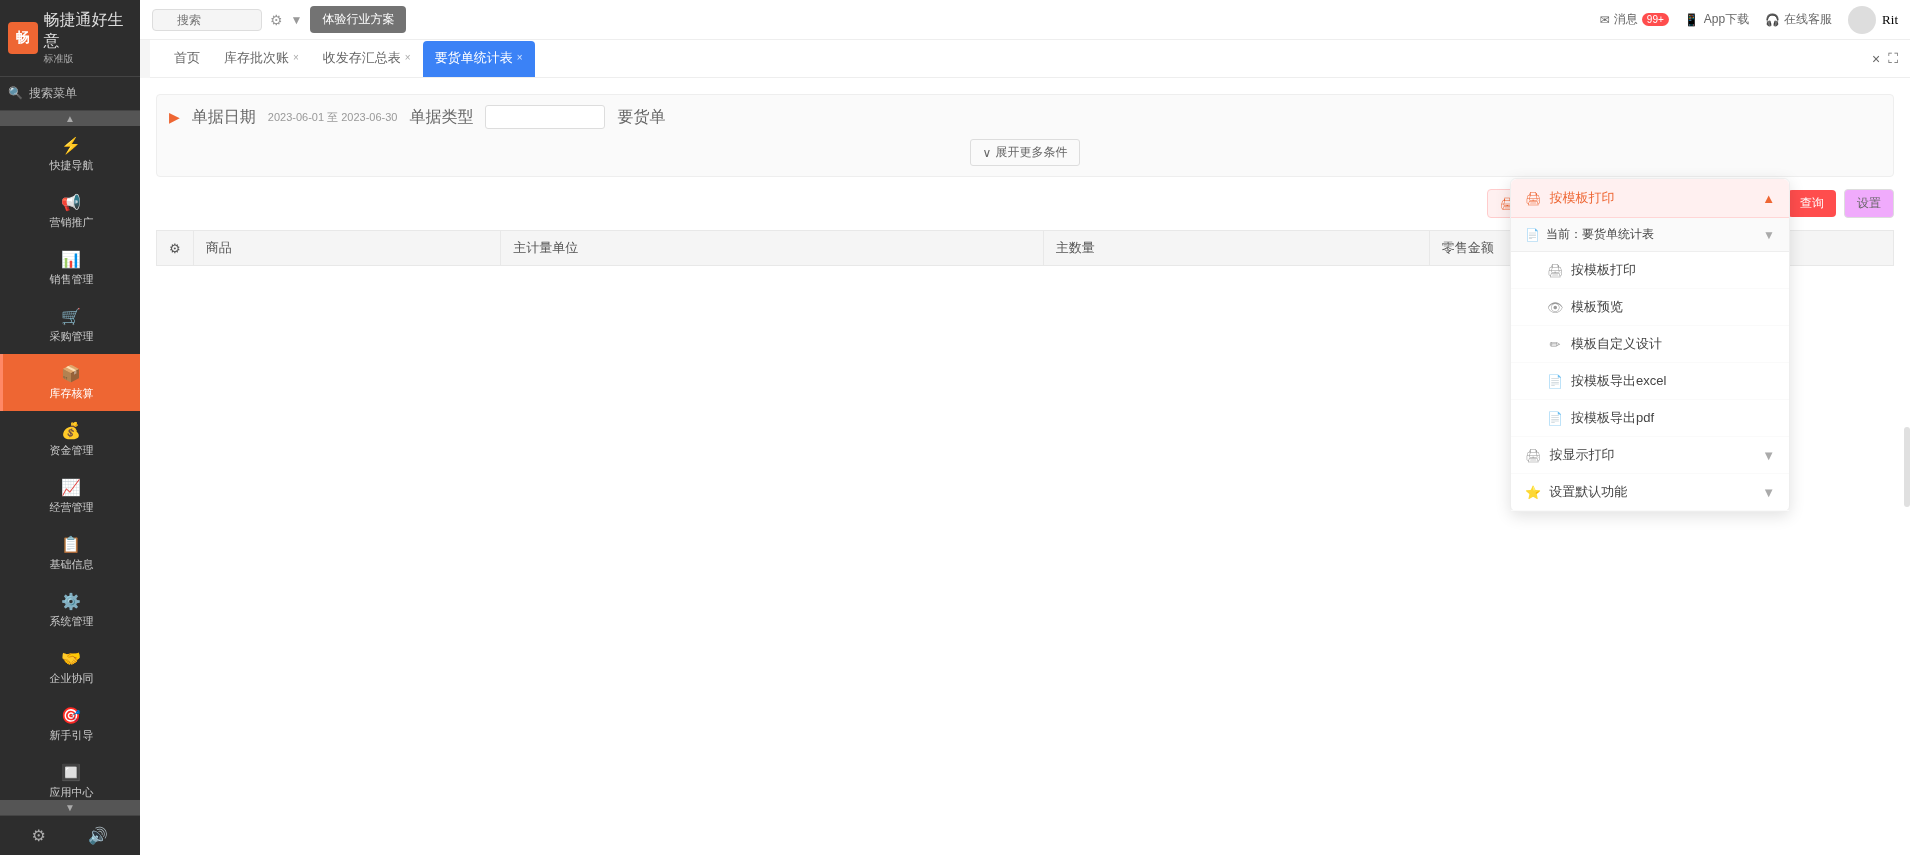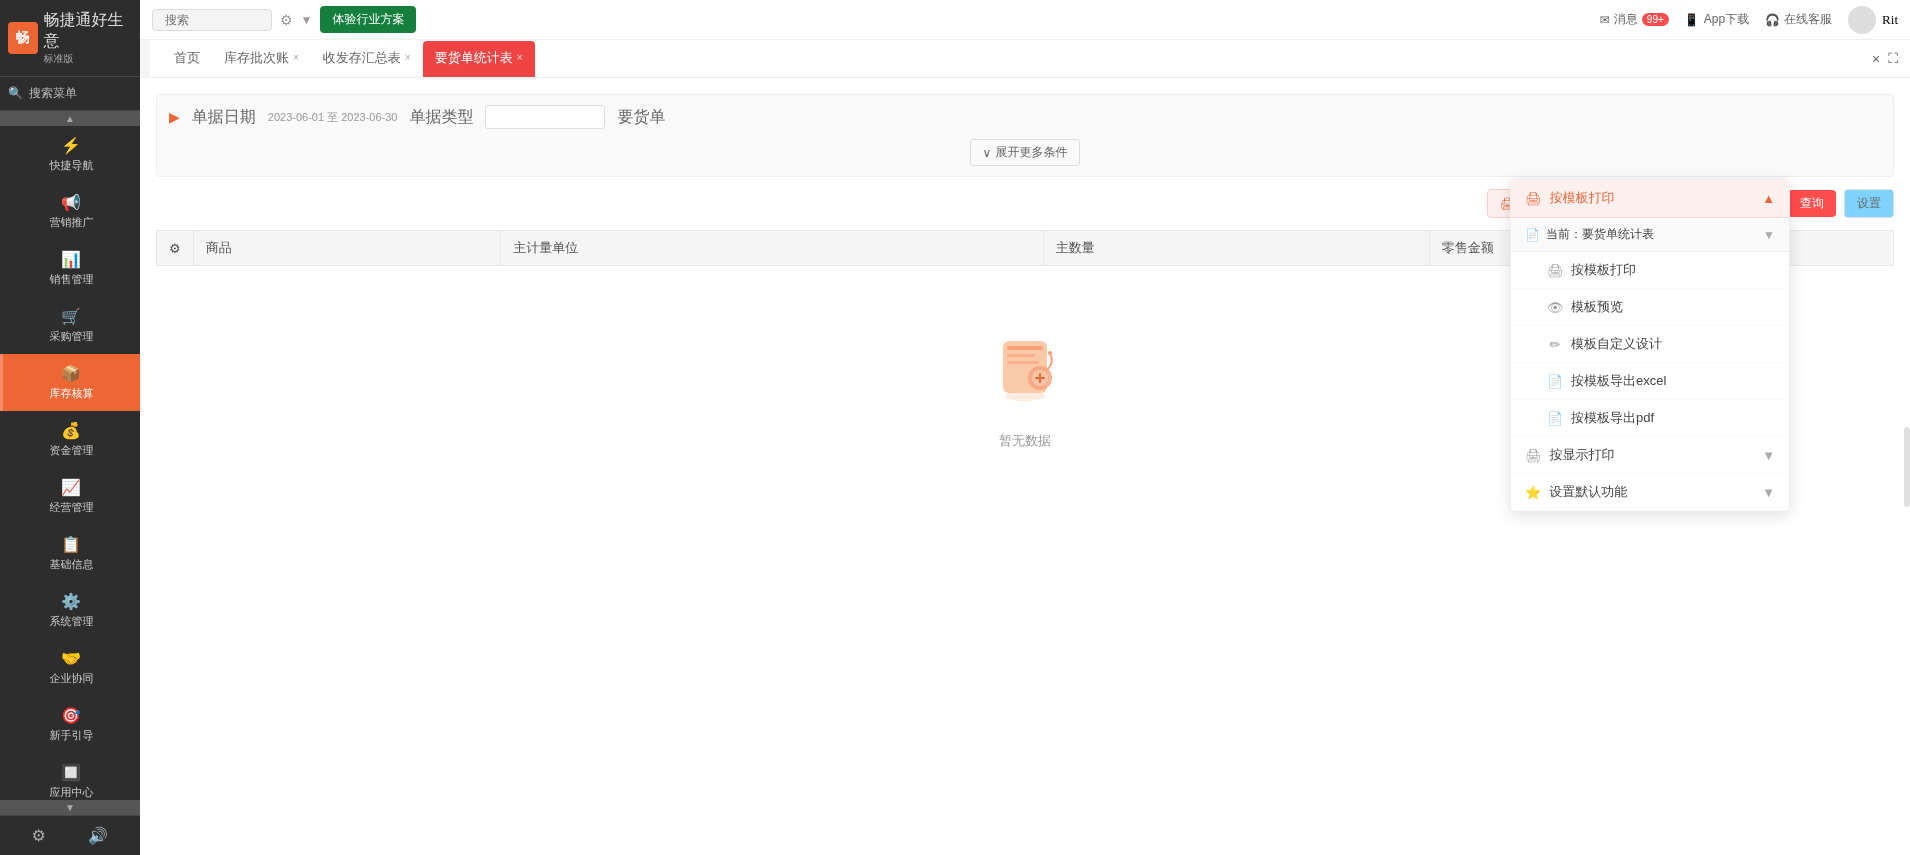--- a/index.html
+++ b/index.html
@@ -78,28 +78,28 @@
       align-items: center;
       padding: 0 12px;
       gap: 8px;
       border-bottom: 1px solid #eee;
       flex-shrink: 0;
     }
     .topbar-search {
       background: #f5f5f5;
       border: 1px solid #ddd;
       border-radius: 4px;
-      padding: 3px 12px;
+      padding: 3px 24px;
       font-size: 12px;
-      width: 120px;
+      width: 110px;
       color: #999;
     }
     .topbar-gear { color: #999; cursor: pointer; font-size: 14px; }
     .topbar-btn {
-      background: #15803d;
+      background: #737373;
       color: white;
       border: none;
       border-radius: 4px;
       padding: 5px 12px;
       cursor: pointer;
       font-size: 12px;
     }
     .topbar-spacer { flex: 1; }
     .topbar-right { display: flex; align-items: center; gap: 16px; }
     .topbar-right-item { display: flex; align-items: center; gap: 4px; color: #666; font-size: 12px; cursor: pointer; }
@@ -118,21 +118,21 @@
       margin-left: 10px;
     }
     .tab {
       padding: 8px 12px;
       font-size: 13px;
       cursor: pointer;
       color: #666;
       display: flex; align-items: center; gap: 4px;
       border-bottom: 2px solid transparent;
     }
-    .tab.active { color: white; background: #ef4444; border-radius: 4px 4px 0 0; }
+    .tab.active { color: white; background: #3b82f6; border-radius: 4px 4px 0 0; }
     .tab .close-tab { font-size: 10px; color: rgba(255,255,255,0.8); }
     .tab-close-inactive { font-size: 10px; color: #aaa; }
     .tabs-right { margin-left: auto; display: flex; gap: 8px; }
     .tab-action-btn { background: none; border: none; cursor: pointer; color: #666; font-size: 14px; }
 
     
     .content {
       flex: 1;
       padding: 16px;
       overflow: auto;
@@ -168,21 +168,21 @@
 
     .toolbar { display: flex; align-items: center; justify-content: flex-end; gap: 8px; margin-bottom: 12px; }
     .toolbar-btn {
       padding: 5px 12px; border: none; border-radius: 4px;
       cursor: pointer; font-size: 12px; display: flex; align-items: center; gap: 4px;
     }
     .btn-print { background: #fff0f0; color: #e63; border: 1px solid #ffcccc; }
     .btn-export { background: #fff; color: #666; border: 1px solid #ddd; }
     .btn-refresh { background: #fff; color: #666; border: 1px solid #ddd; }
     .btn-query { background: #ff4d4d; color: white; }
-    .btn-settings { background: #7dd3fc; color: #666; border: 1px solid #ddd; }
+    .btn-settings { background: #f0abfc; color: #666; border: 1px solid #ddd; }
 
     
     .data-table {
       width: 100%;
       border-collapse: collapse;
       font-size: 13px;
     }
     .data-table th {
       background: #f5f5f5;
       border: 1px solid #e8e8e8;
@@ -476,39 +476,20 @@
           </th>
           <th>
             <span>零售金额</span>
           </th>
         </tr>
       </thead>
       <tbody>
       </tbody>
     </table>
 
-    <div class="empty-state">
-      <div class="empty-icon">
-        
-        <svg width="80" height="80" viewBox="0 0 80 80">
-          <ellipse cx="40" cy="70" rx="20" ry="5" fill="#fcd9c0" opacity="0.5"></ellipse>
-          <rect x="18" y="15" width="44" height="52" rx="6" fill="#f9c9a8"></rect>
-          <rect x="22" y="20" width="36" height="4" rx="2" fill="#f7a07a"></rect>
-          <rect x="22" y="28" width="28" height="3" rx="1.5" fill="#f7a07a" opacity="0.6"></rect>
-          <rect x="22" y="35" width="32" height="3" rx="1.5" fill="#f7a07a" opacity="0.6"></rect>
-          <circle cx="55" cy="52" r="12" fill="#f7a07a" opacity="0.8"></circle>
-          <circle cx="55" cy="52" r="8" fill="#fff" opacity="0.3"></circle>
-          <line x1="51" y1="52" x2="59" y2="52" stroke="#e86930" stroke-width="2" stroke-linecap="round"></line>
-          <line x1="55" y1="48" x2="55" y2="56" stroke="#e86930" stroke-width="2" stroke-linecap="round"></line>
-          <path d="M 62 44 Q 70 36 65 28" stroke="#f7a07a" stroke-width="2" fill="none" stroke-linecap="round"></path>
-          <circle cx="65" cy="27" r="2" fill="#f7a07a"></circle>
-        </svg>
-      </div>
-      <div class="empty-text">暂无数据</div>
-    </div>
 
     <div class="dropdown-overlay">
       <div class="dropdown-header">
         <div class="dropdown-header-left">
           <span>🖨</span>
           <span>按模板打印</span>
         </div>
         <div class="dropdown-header-right">
           <span class="dropdown-arrow">▲</span>
         </div>

